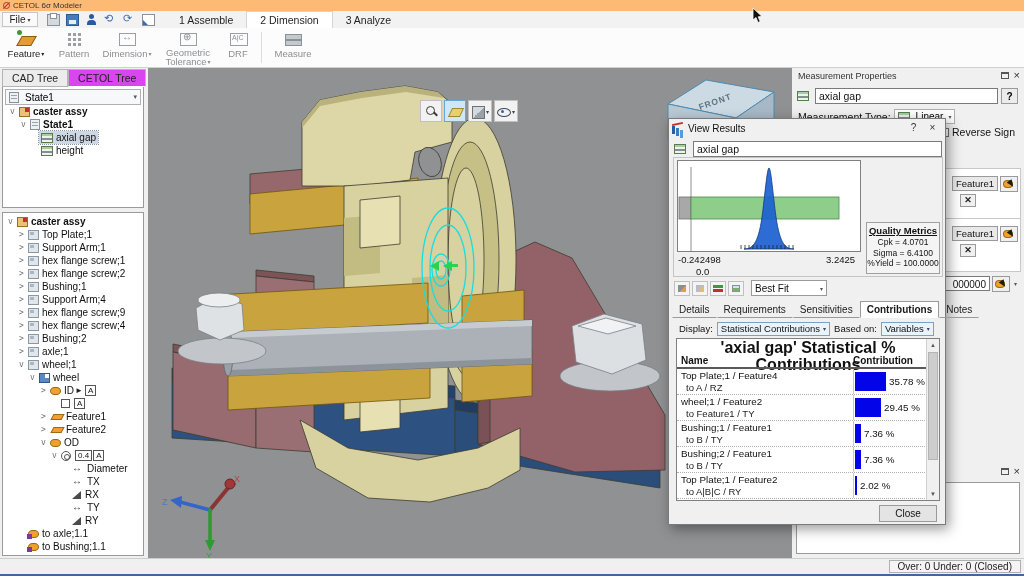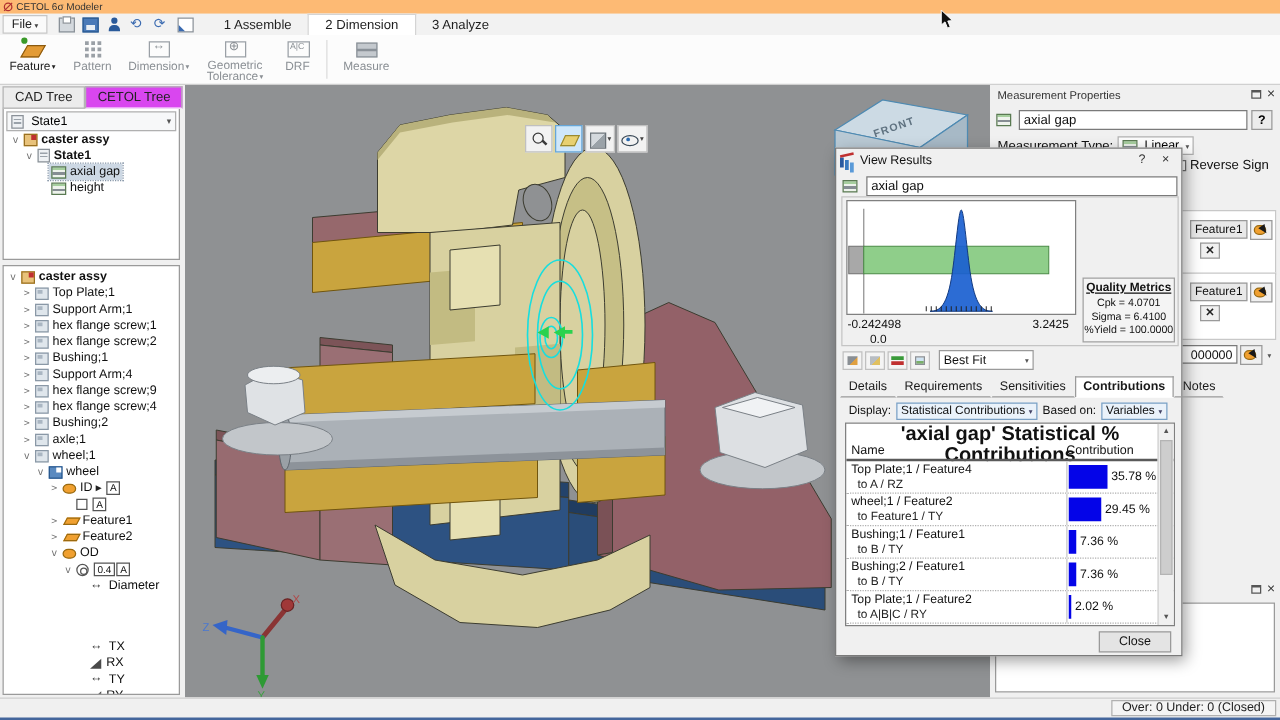--- a/index.html
+++ b/index.html
@@ -161,21 +161,21 @@
 #fit-combo{margin-left:5px;width:76px;height:16px;border:1px solid #9a9a9a;background:#fff;font-size:10px;display:flex;align-items:center;padding:0 3px;color:#111}
 #fit-combo .caret{margin-left:auto;font-size:6px;color:#555}
 #dlg-tabs{position:absolute;left:3px;top:181px;width:272px;height:18px;display:flex;align-items:flex-end}
 .dtab{padding:2px 6px 2px;font-size:10px;color:#1a1a1a;border:1px solid transparent;border-bottom:1px solid #9a9a9a}
 .dtab.active{background:#fff;border:1px solid #9a9a9a;border-bottom:1px solid #fff;font-weight:bold}
 #dlg-display{position:absolute;left:10px;top:202px;width:264px;height:15px;display:flex;align-items:center;gap:4px;font-size:9.5px;color:#111}
 .mini-combo{height:14px;border:1px solid #7aa0c4;background:#eaf2fa;display:flex;align-items:center;padding:0 3px;font-size:9.5px;gap:3px;color:#111}
 .mini-combo .caret{font-size:6px;color:#446}
 #ctable{position:absolute;left:7px;top:219px;width:264px;height:163px;background:#fff;border:1px solid #808080;overflow:hidden}
 #ct-title{height:16px;text-align:center;font-weight:bold;font-size:16px;line-height:17px;color:#111}
-#ct-head{height:14px;position:relative;border-bottom:2px solid #5a5a5a;font-weight:normal;font-size:10px;color:#111}
+#ct-head{height:14px;position:relative;border-bottom:2px solid #5a5a5a;font-weight:bold;font-size:10px;color:#111}
 #ct-head .h1{position:absolute;left:4px;top:0}
 #ct-head .h2{position:absolute;left:176px;top:0}
 .crow{height:26px;position:relative;border-bottom:1px dotted #b0b0b0}
 .crow .l1{position:absolute;left:4px;top:1px;font-size:9.8px;color:#111;white-space:nowrap}
 .crow .l2{position:absolute;left:9px;top:13px;font-size:9.5px;color:#222;white-space:nowrap}
 .cbar-zone{position:absolute;left:176px;top:0;bottom:0;right:13px;border-left:1px solid #c8c8c8}
 .cbar{position:absolute;left:1px;top:3px;height:19px;background:#0404e8}
 .cval{position:absolute;top:7px;font-size:9.8px;color:#111;white-space:nowrap}
 #ct-scroll{position:absolute;right:0;top:0;width:13px;height:100%;background:#f0f0f0;border-left:1px solid #d0d0d0}
 #ct-scroll .up{position:absolute;top:0;left:0;width:100%;height:12px;font-size:6px;text-align:center;line-height:12px;color:#555}
@@ -425,21 +425,21 @@
           </span>
         </span>
       </div>
       <div class="trow" style="padding-left: 58px;">
         <span class="arr"></span>
         <span class="hl">
           <span class="ti ti-dim"></span>
           <span class="tlabel">Diameter</span>
         </span>
       </div>
-      <div class="trow" style="padding-left: 58px; margin-top: 36px;">
+      <div class="trow" style="padding-left: 58px;">
         <span class="arr"></span>
         <span class="hl">
           <span class="ti ti-dim"></span>
           <span class="tlabel">TX</span>
         </span>
       </div>
       <div class="trow" style="padding-left: 58px;">
         <span class="arr"></span>
         <span class="hl">
           <span class="ti ti-angle"></span>

